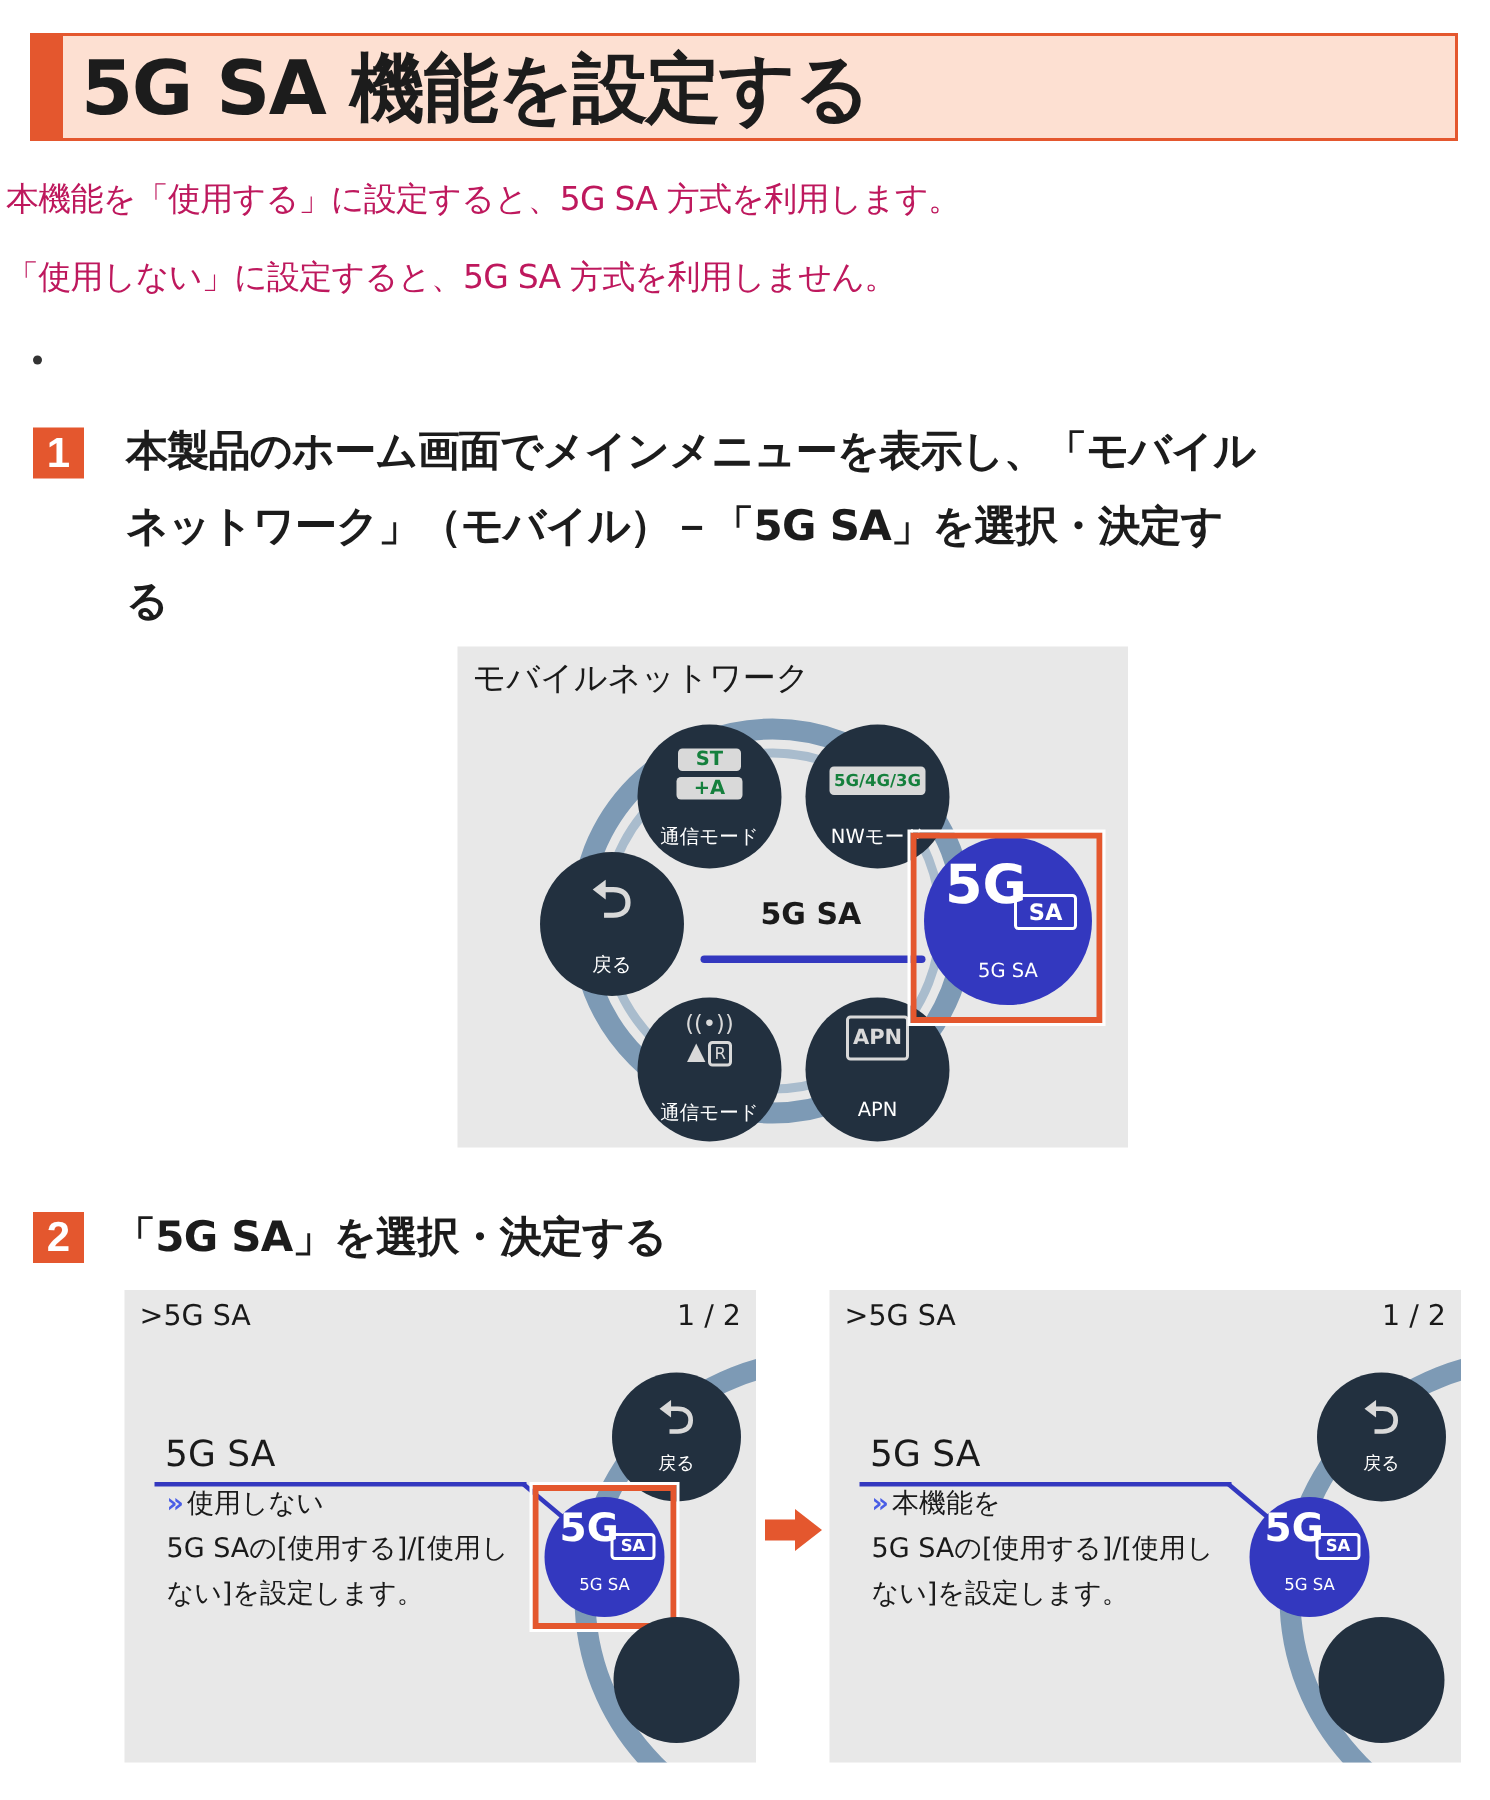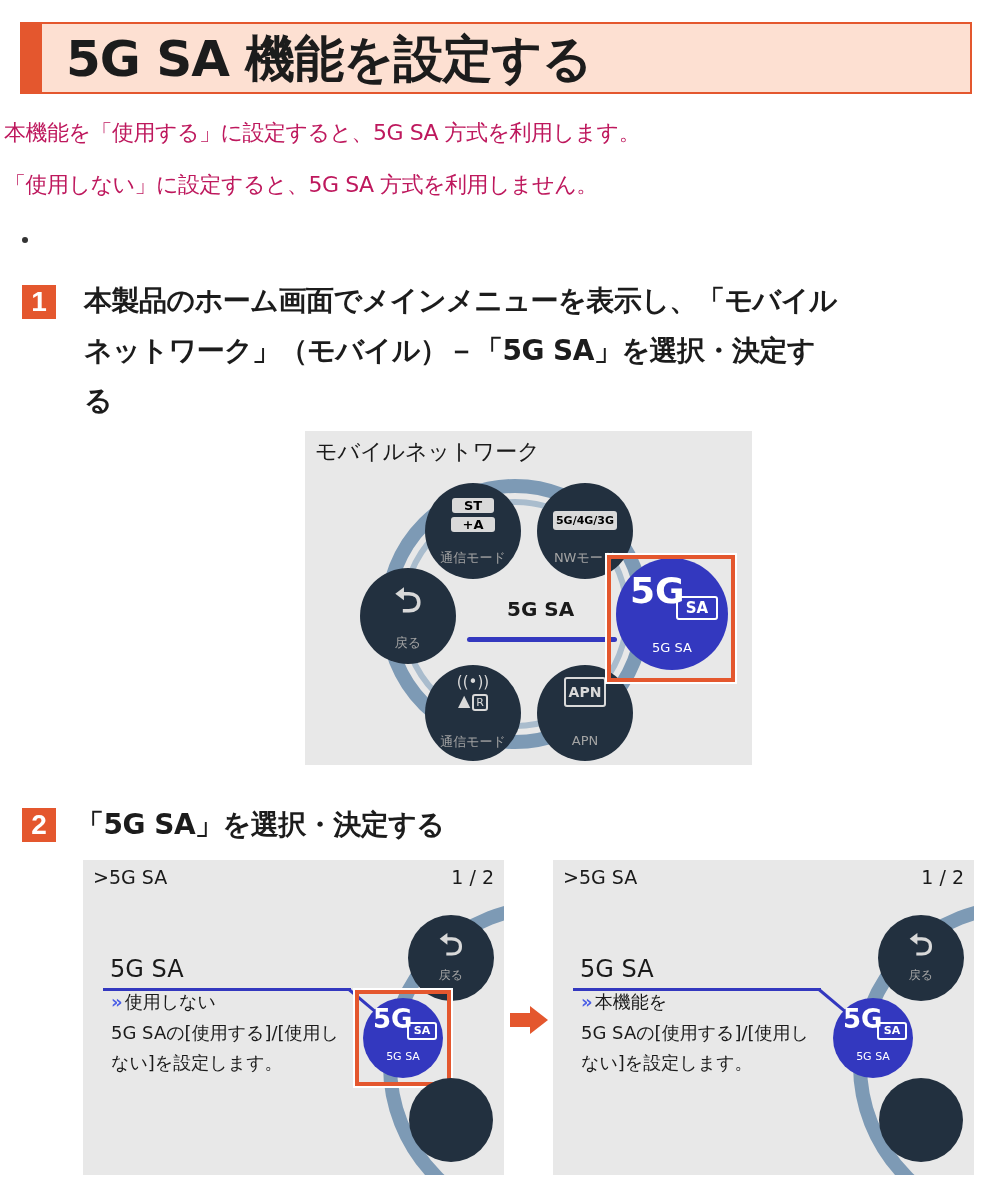--- a/index.html
+++ b/index.html
@@ -1,35 +1,35 @@
 <!DOCTYPE html>
 <html><head>
 <meta charset="utf-8">
 <style>
   html,body{margin:0;padding:0;background:#ffffff;}
   body{width:993px;height:1200px;position:relative;overflow:hidden;font-family:"DejaVu Sans","Liberation Sans",sans-serif;color:#1a1a1a;}
   .abs{position:absolute;}
   
   .title-banner{left:20px;top:22px;width:952px;height:72px;background:#fde0d2;border:2px solid #e4572e;box-sizing:border-box;}
   .title-bar{position:absolute;left:0;top:0;width:20px;height:100%;background:#e4572e;}
-  .title-text{position:absolute;left:44px;top:4px;font-size:50px;font-weight:bold;letter-spacing:-1px;color:#1c1c1c;line-height:62px;white-space:nowrap;}
+  .title-text{position:absolute;left:32px;top:4px;font-size:50px;font-weight:bold;letter-spacing:-1px;color:#1c1c1c;line-height:62px;white-space:nowrap;}
   .para{left:4px;font-size:22px;color:#be185d;white-space:nowrap;letter-spacing:-0.5px;}
   .bullet{left:22px;top:226px;font-size:20px;color:#333;white-space:nowrap;}
   .bullet .dot{display:inline-block;width:6px;height:6px;border-radius:50%;background:#333;margin-right:14px;vertical-align:middle;}
   .step-num{width:34px;height:34px;background:#e4572e;color:#fff;font-weight:bold;font-size:28px;line-height:34px;text-align:center;font-family:"Liberation Sans",sans-serif;}
   .step-text{font-size:28px;font-weight:bold;color:#1c1c1c;line-height:50px;letter-spacing:-0.5px;}
   
   .screen{background:#e8e8e8;overflow:hidden;}
   .dark-circle{position:absolute;border-radius:50%;background:#22303f;color:#e8e8e8;text-align:center;}
   .blue-circle{position:absolute;border-radius:50%;background:#3338bf;color:#fff;text-align:center;}
   .ring{position:absolute;border-radius:50%;border:14px solid #7d9ab5;box-sizing:border-box;}
   .ring-inner{position:absolute;border-radius:50%;border:6px solid #a9bccd;box-sizing:border-box;}
   .hl-box{position:absolute;border:4px solid #e4572e;outline:2px solid #fff;box-sizing:border-box;}
-  .lbl{position:absolute;left:0;right:0;font-size:13px;color:#a3a3a3;}
-  .chip{display:inline-block;background:#d9d9d9;color:#000000;font-weight:bold;border-radius:3px;}
+  .lbl{position:absolute;left:0;right:0;font-size:13px;color:#ffffff;}
+  .chip{display:inline-block;background:#d9d9d9;color:#15803d;font-weight:bold;border-radius:3px;}
   .logo5g{position:absolute;font-weight:bold;color:#fff;}
   .sa-box{position:absolute;border:2px solid #fff;border-radius:3px;color:#fff;font-weight:bold;text-align:center;}
   .sc-head{position:absolute;font-size:19px;color:#1a1a1a;}
   .sc-title{position:absolute;font-size:24px;color:#1a1a1a;}
   .sc-opt{position:absolute;font-size:18px;color:#1a1a1a;}
   .sc-opt .chev{color:#4a5ee6;font-weight:bold;margin-right:2px;}
   .sc-desc{position:absolute;font-size:18px;color:#1a1a1a;line-height:30px;}
 </style>
 </head>
 <body>

